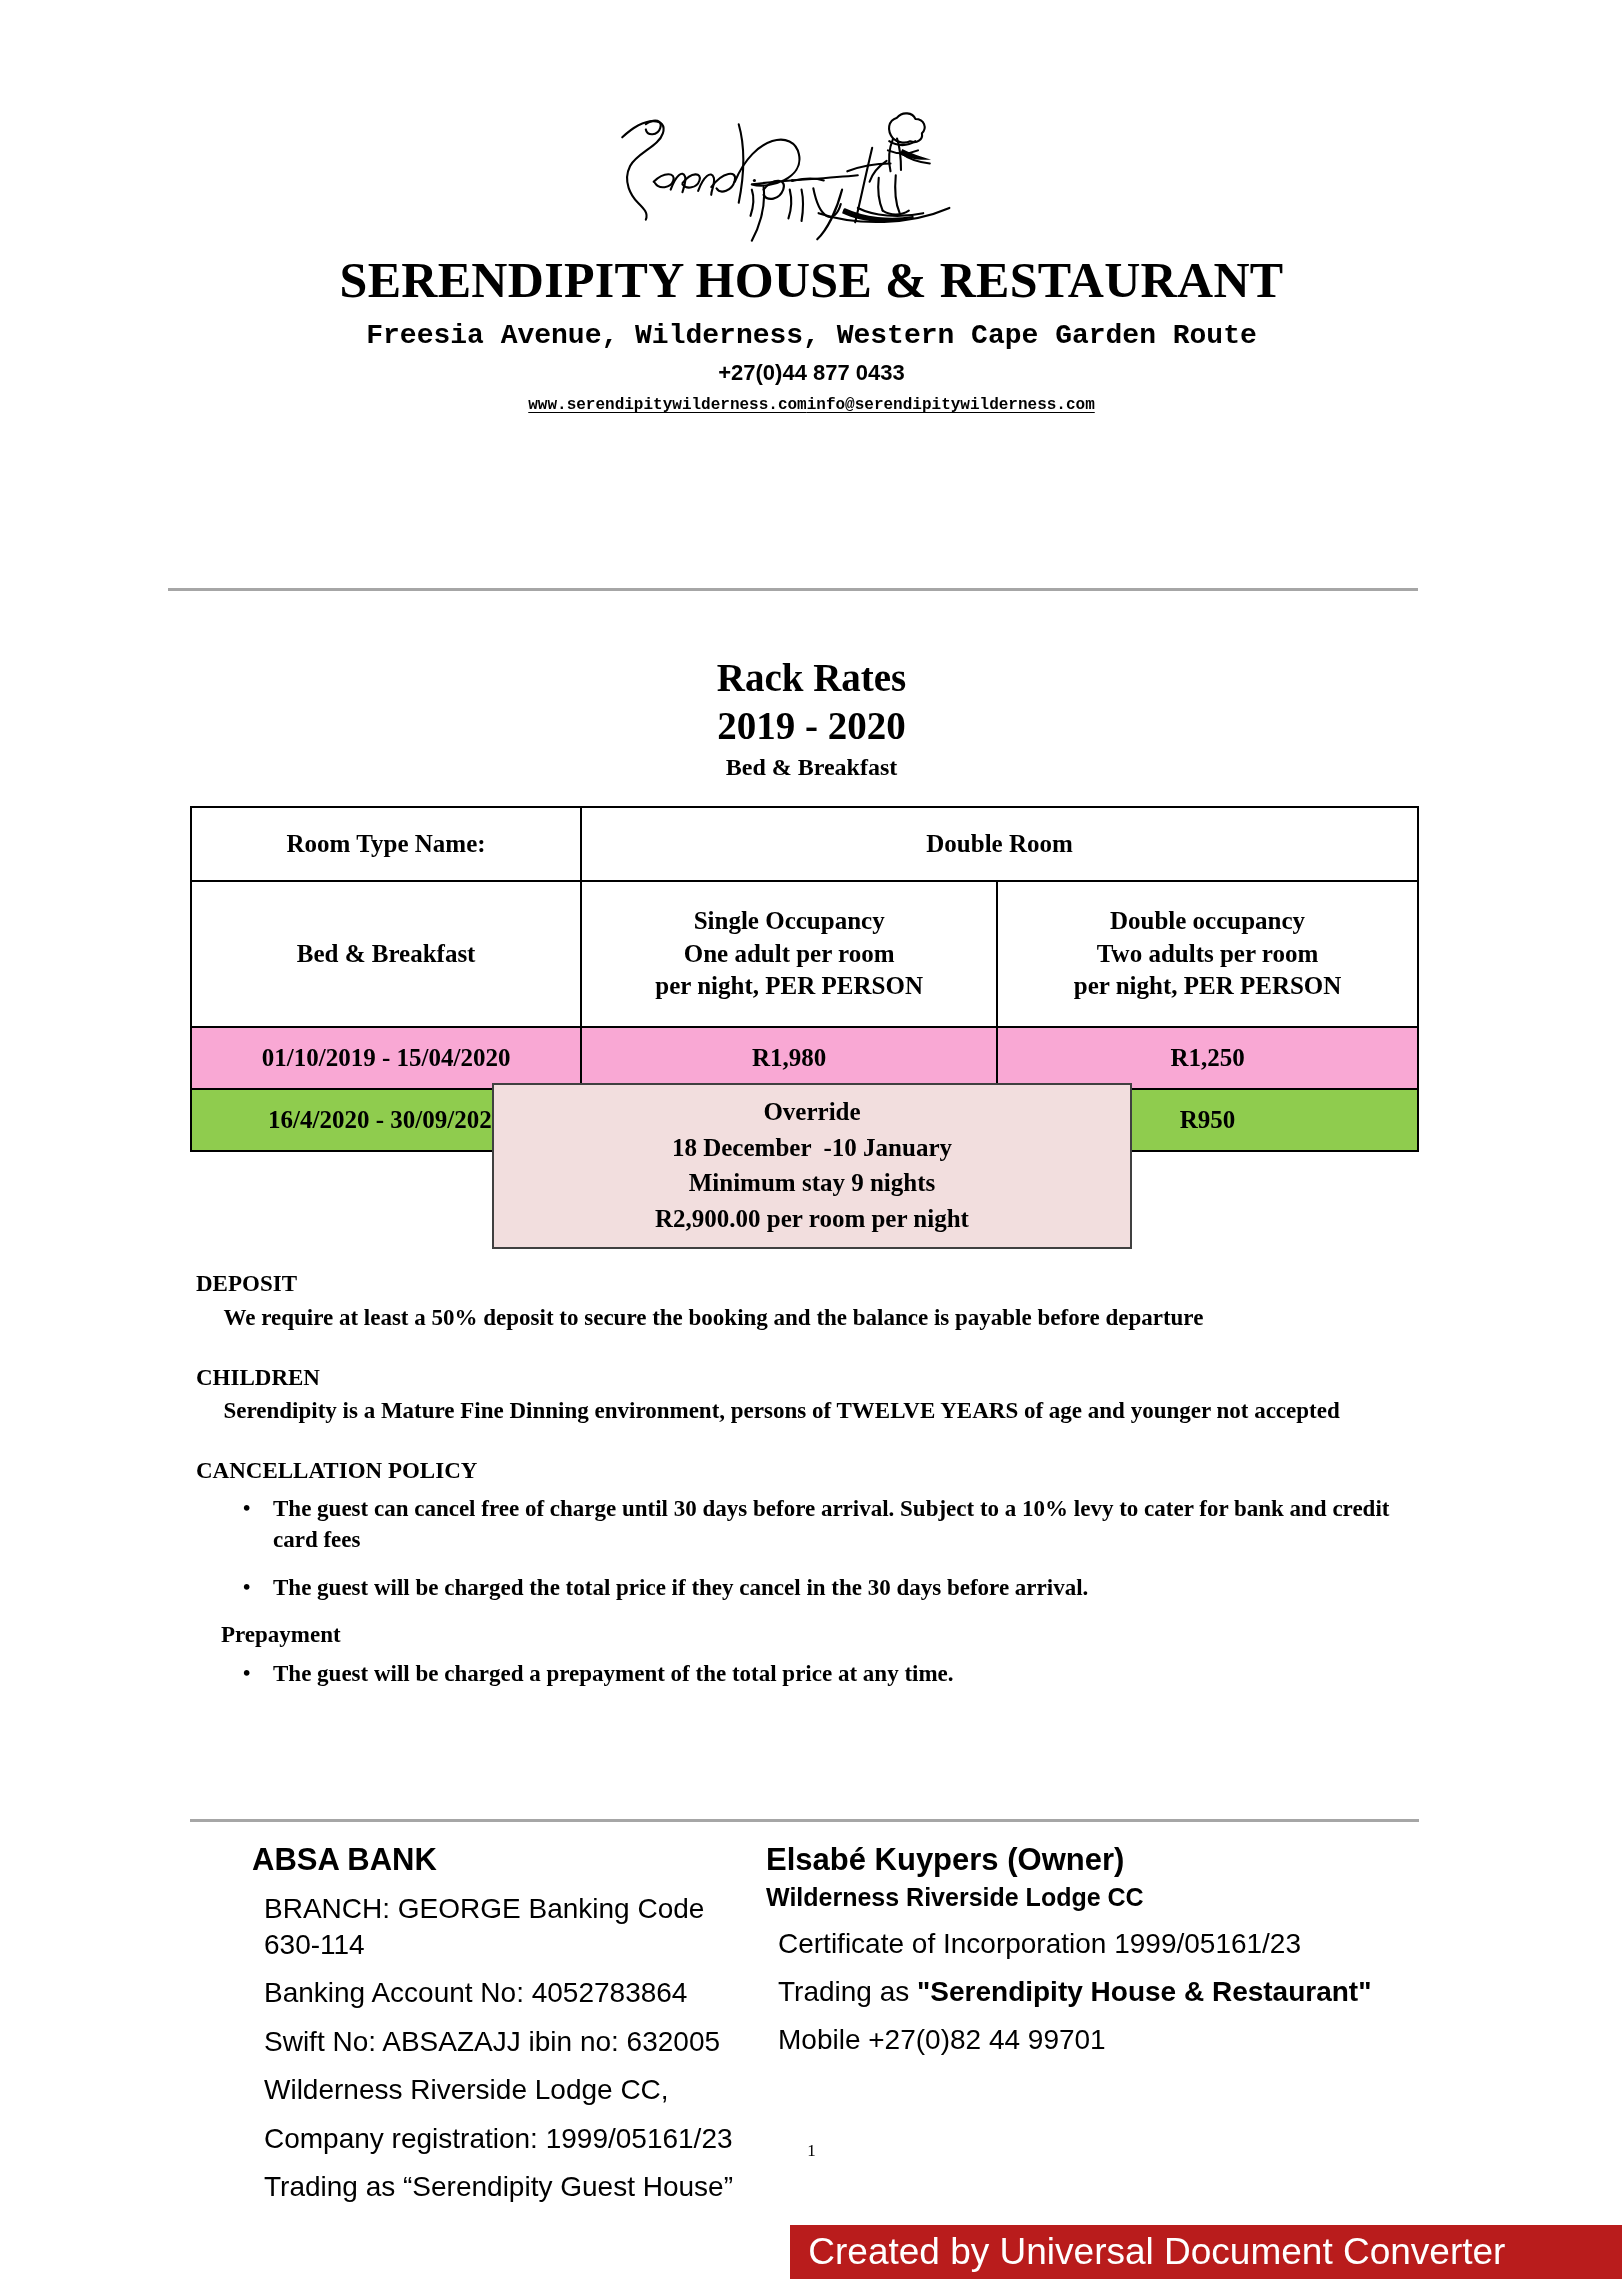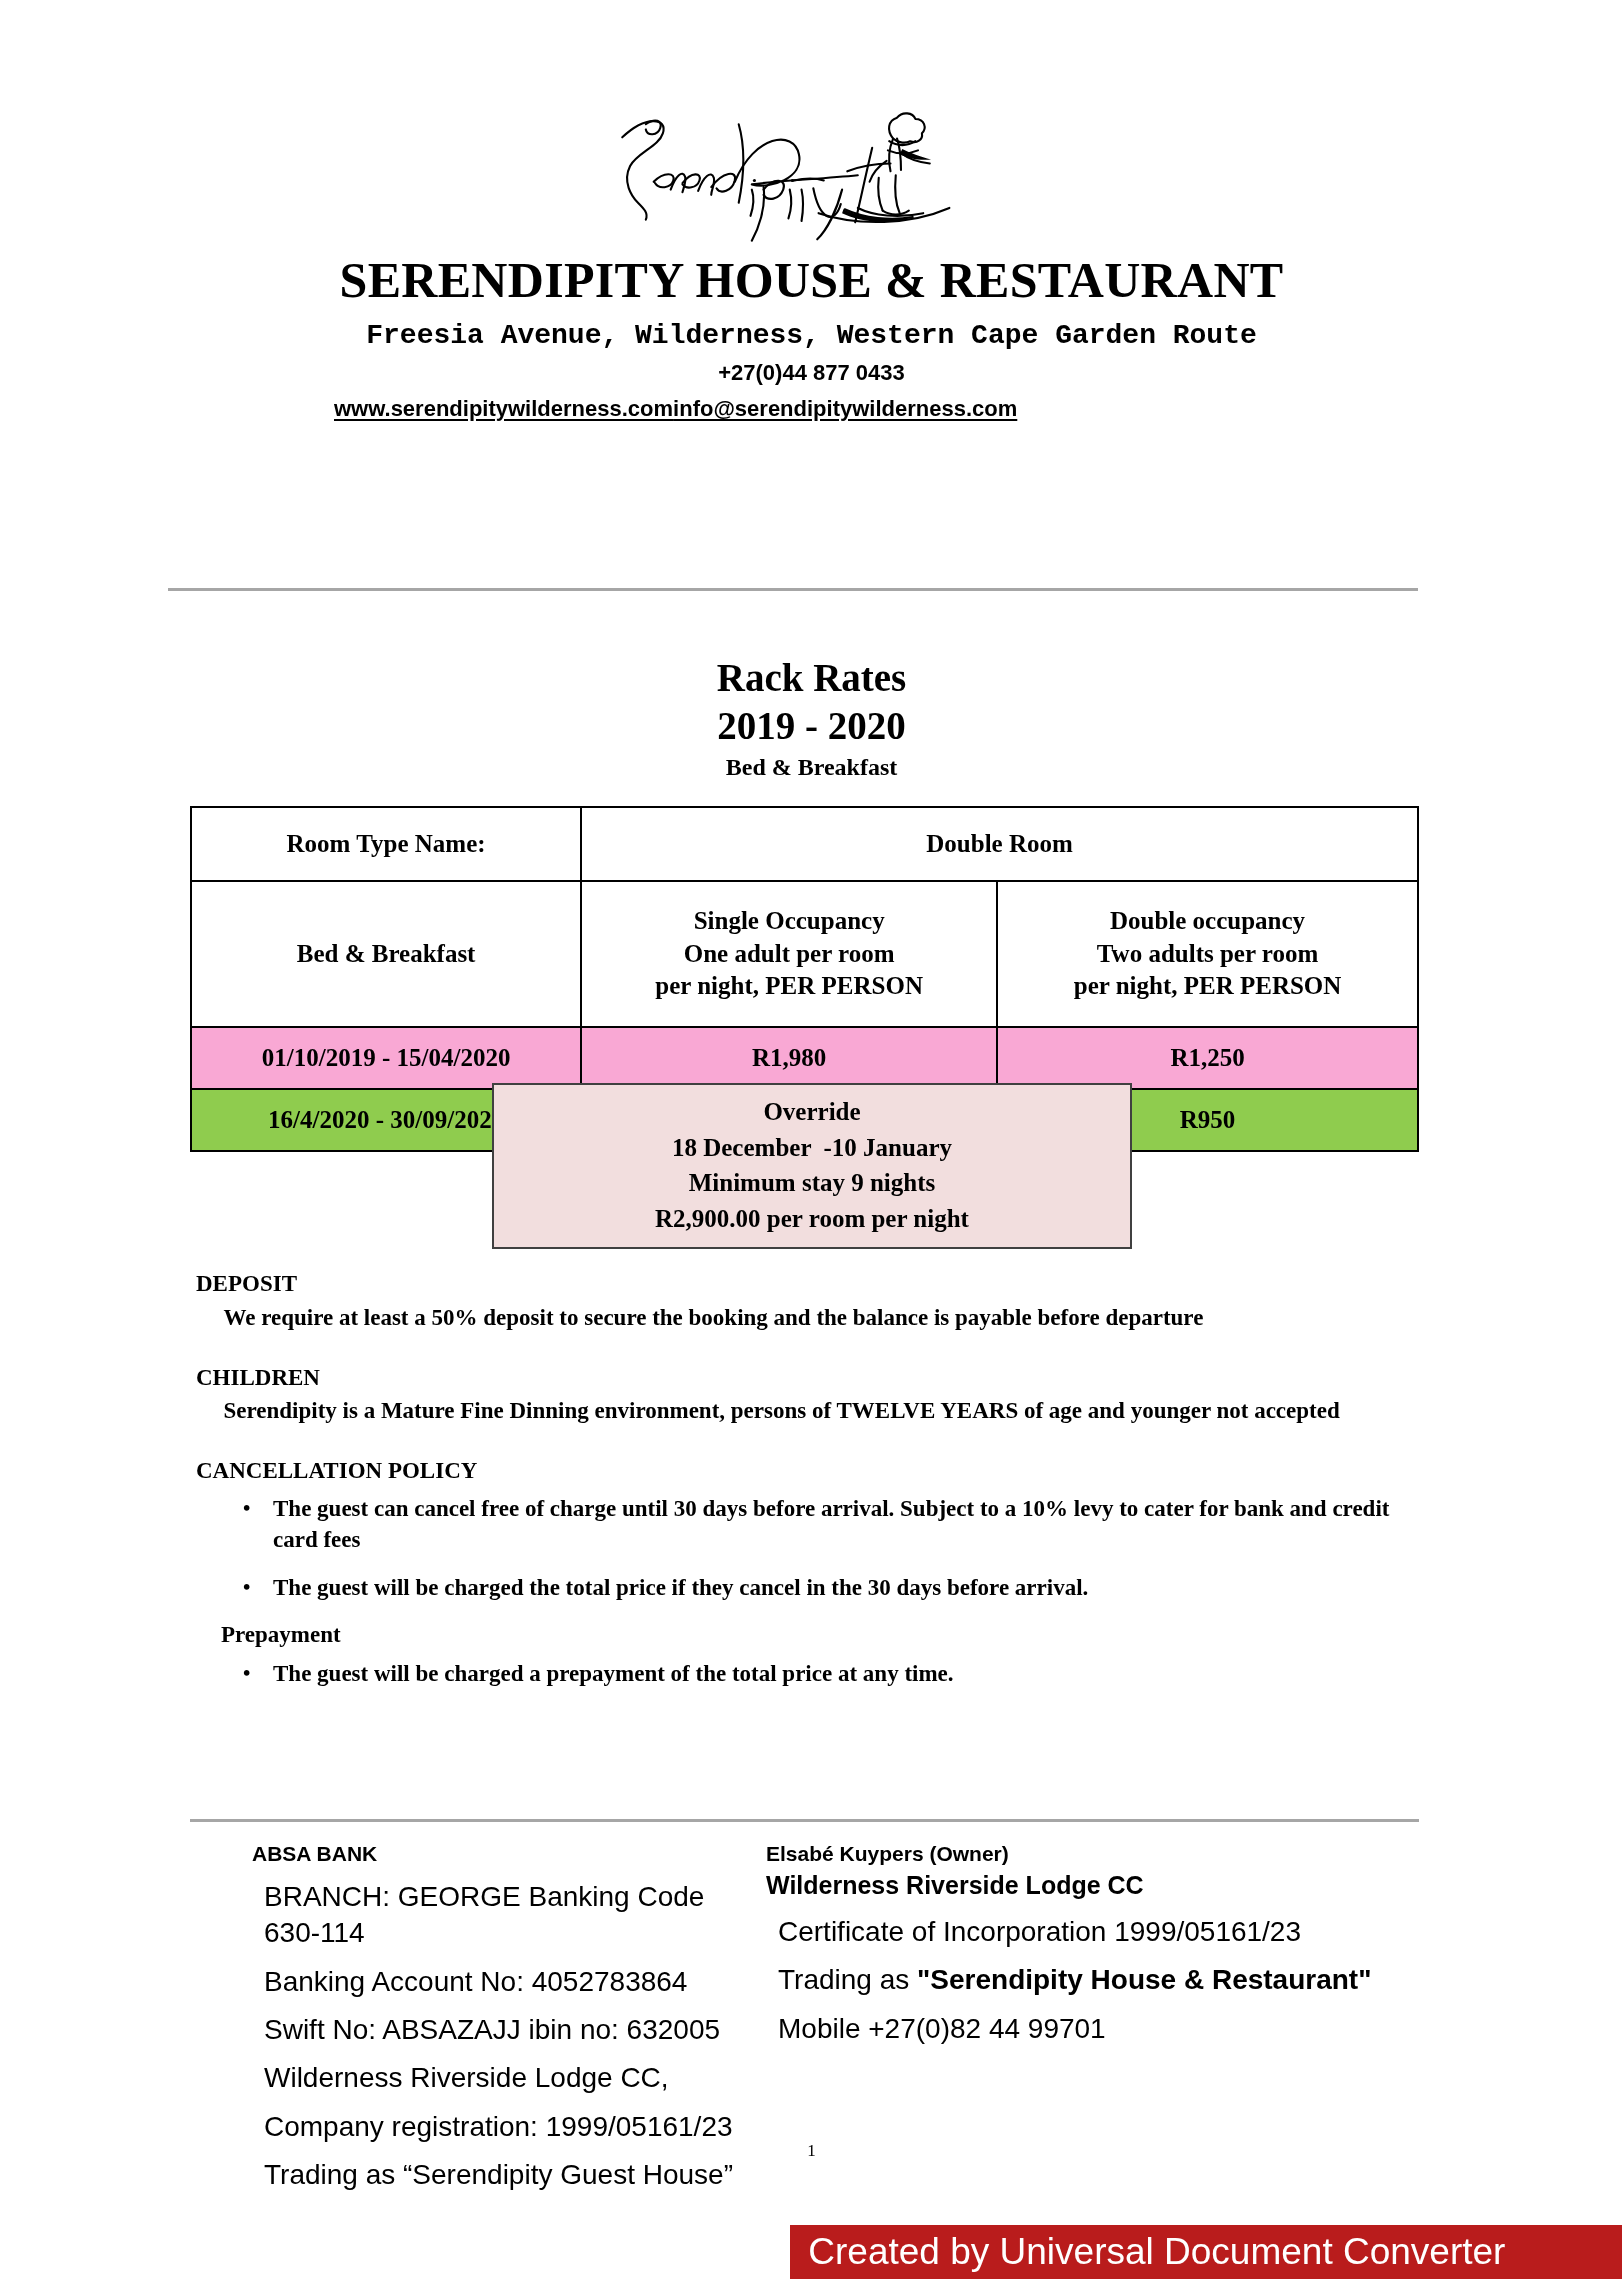--- a/index.html
+++ b/index.html
@@ -55,24 +55,24 @@
     font-family: "Liberation Sans", "DejaVu Sans", sans-serif;
     font-weight: bold;
     font-size: 22px;
     line-height: 1.42;
     margin: 1.3px 0 0 0;
   }
   .links-row {
     margin: 7.9px auto 0 auto;
     width: 955px;
     display: flex;
-    justify-content: flex-start;
-    font-family: Liberation Sans, sans-serif;
-    font-weight: bold;
-    font-size: 22px;
+    justify-content: center;
+    font-family: Liberation Mono, monospace;
+    font-weight: bold;
+    font-size: 16px;
   }
   .links-row a, .links-row span.link {
     color: #000000;
     text-decoration: underline;
     text-underline-offset: 3.3px;
   }
 
   
   .rule-top {
     position: absolute;
@@ -219,21 +219,21 @@
     width: 1229px;
     display: flex;
     gap: 0;
     font-family: "Liberation Sans", "DejaVu Sans", sans-serif;
   }
   .foot-col-left { width: 576px; padding-left: 62px; box-sizing: border-box; }
   .foot-col-right { width: 653px; padding-left: 0px; box-sizing: border-box; }
 
   .foot-title {
     font-weight: bold;
-    font-size: 21px;
+    font-size: 31px;
     line-height: 1.18;
     margin: 0 0 2.6px 0;
   }
   .foot-line {
     font-size: 28px;
     line-height: 1.3;
     margin: 12px;
     font-weight: normal;
   }
   .foot-line-bold {

